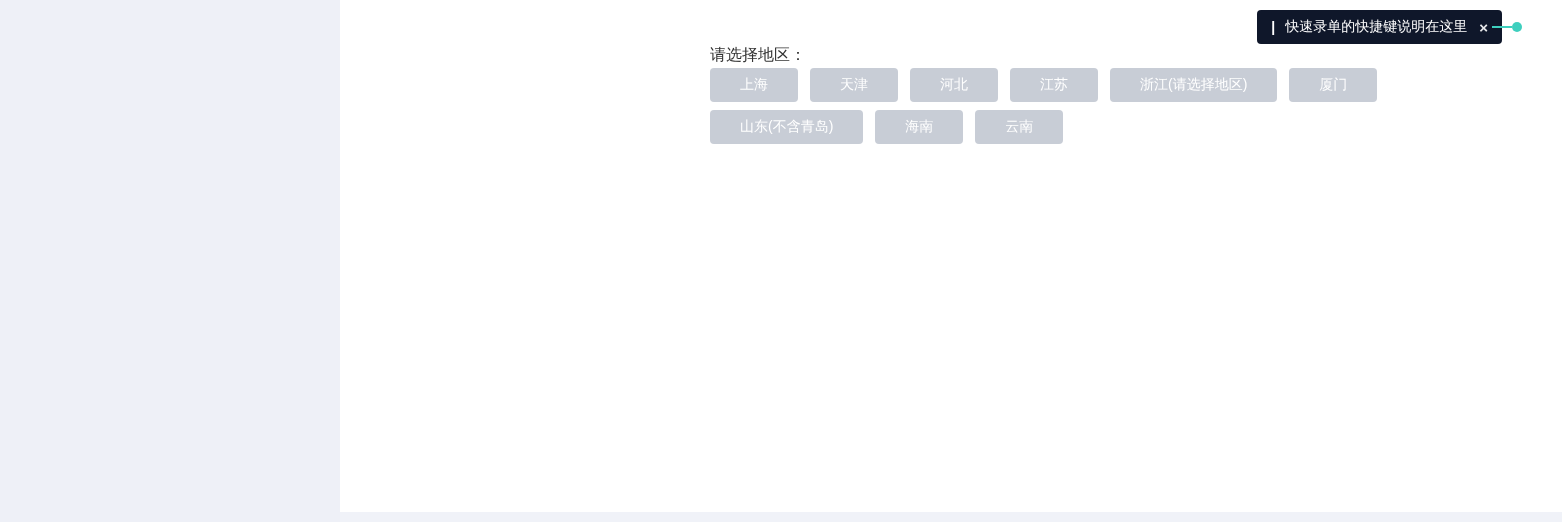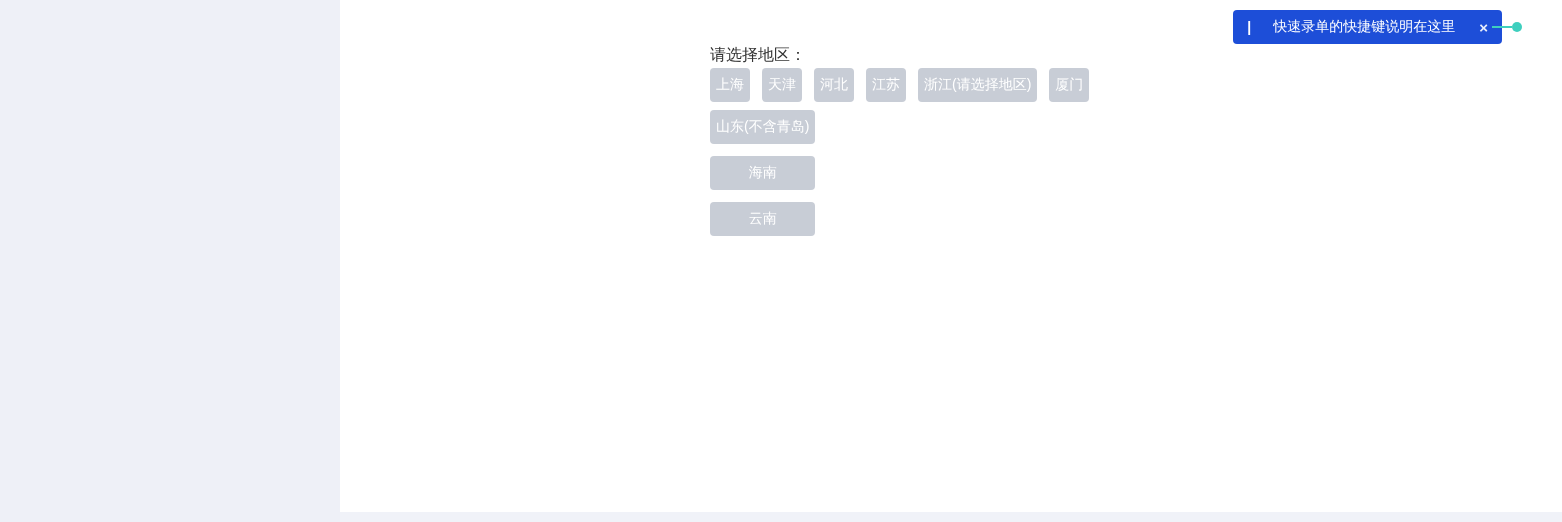--- a/index.html
+++ b/index.html
@@ -52,48 +52,48 @@
       gap: 12px;
       align-items: center;
     }
 
     .region-buttons-row2 {
       position: absolute;
       top: 110px;
       left: 370px;
       display: flex;
       gap: 12px;
-      flex-direction: column;
+      align-items: center;
     }
 
     .region-btn {
       background: #c8cdd6;
       color: #ffffff;
       border: none;
       border-radius: 4px;
-      padding: 8px 6px;
+      padding: 8px 30px;
       font-size: 14px;
       cursor: pointer;
       font-family: 'Microsoft YaHei', '微软雅黑', sans-serif;
       white-space: nowrap;
     }
 
     
     .tooltip-banner {
       position: absolute;
       top: 10px;
       right: 60px;
-      background: #1d4ed8;
+      background: #0f172a;
       color: #fff;
       padding: 8px 14px;
       border-radius: 4px;
       font-size: 14px;
       display: flex;
       align-items: center;
-      gap: 20px;
+      gap: 8px;
       white-space: nowrap;
     }
 
     .tooltip-banner::before {
       content: '|';
       font-weight: bold;
       margin-right: 2px;
     }
 
     .tooltip-close {

